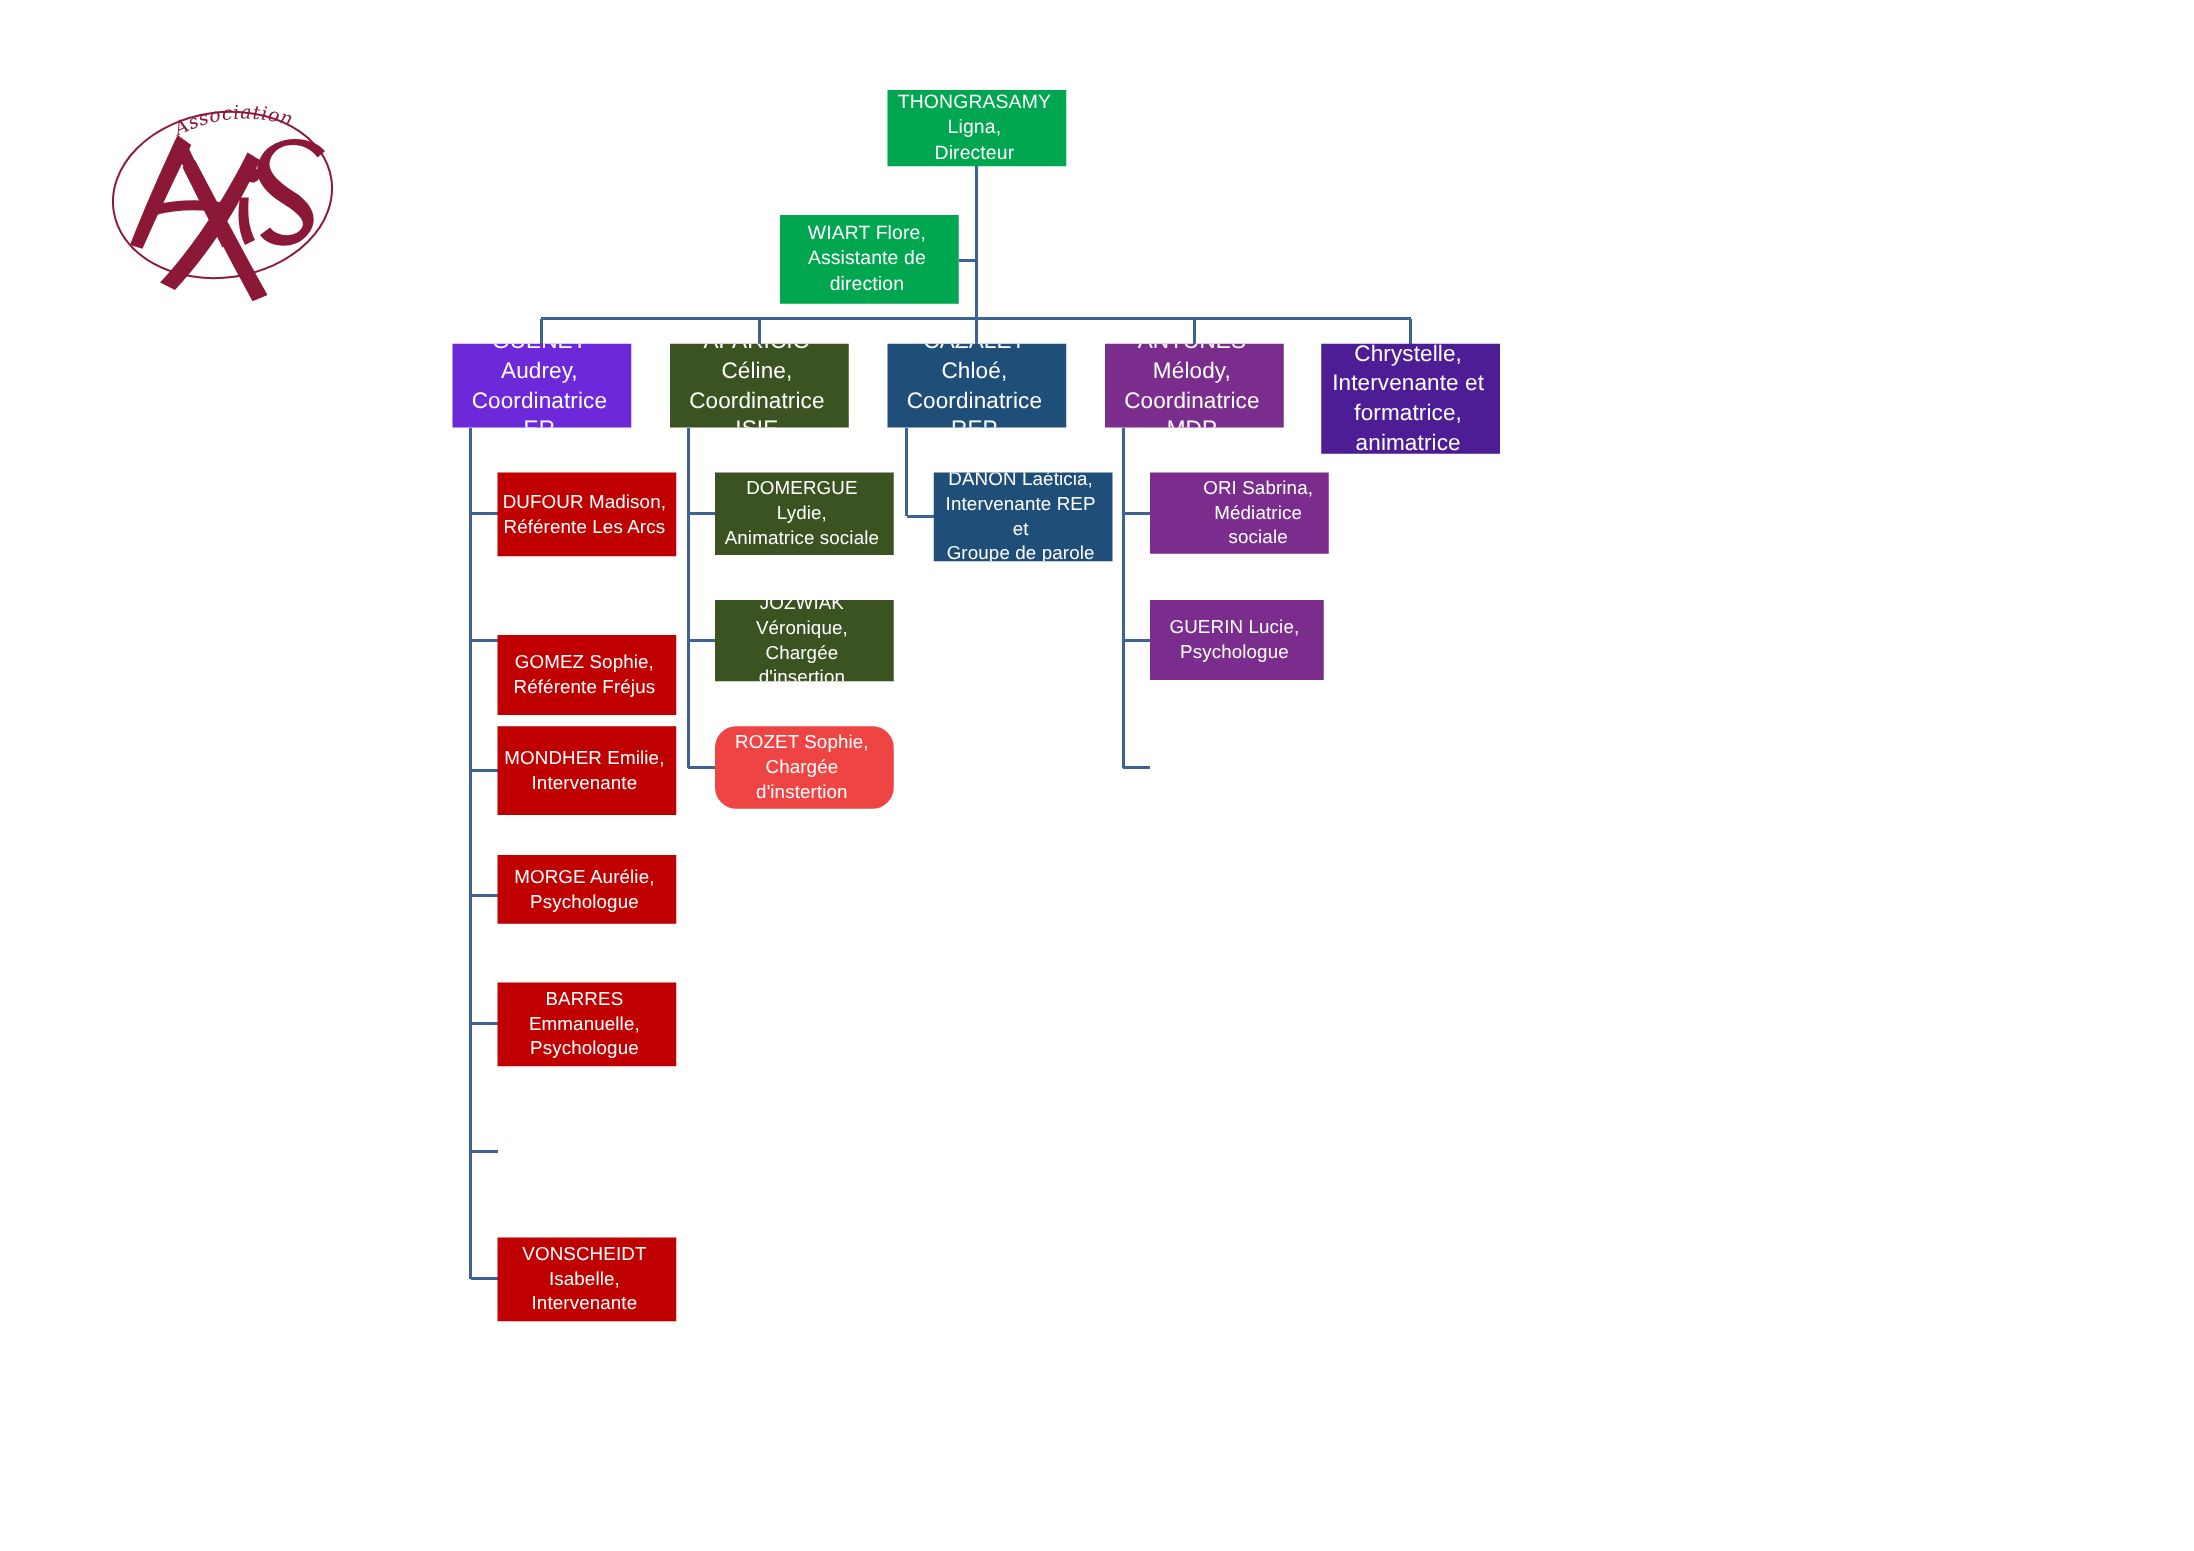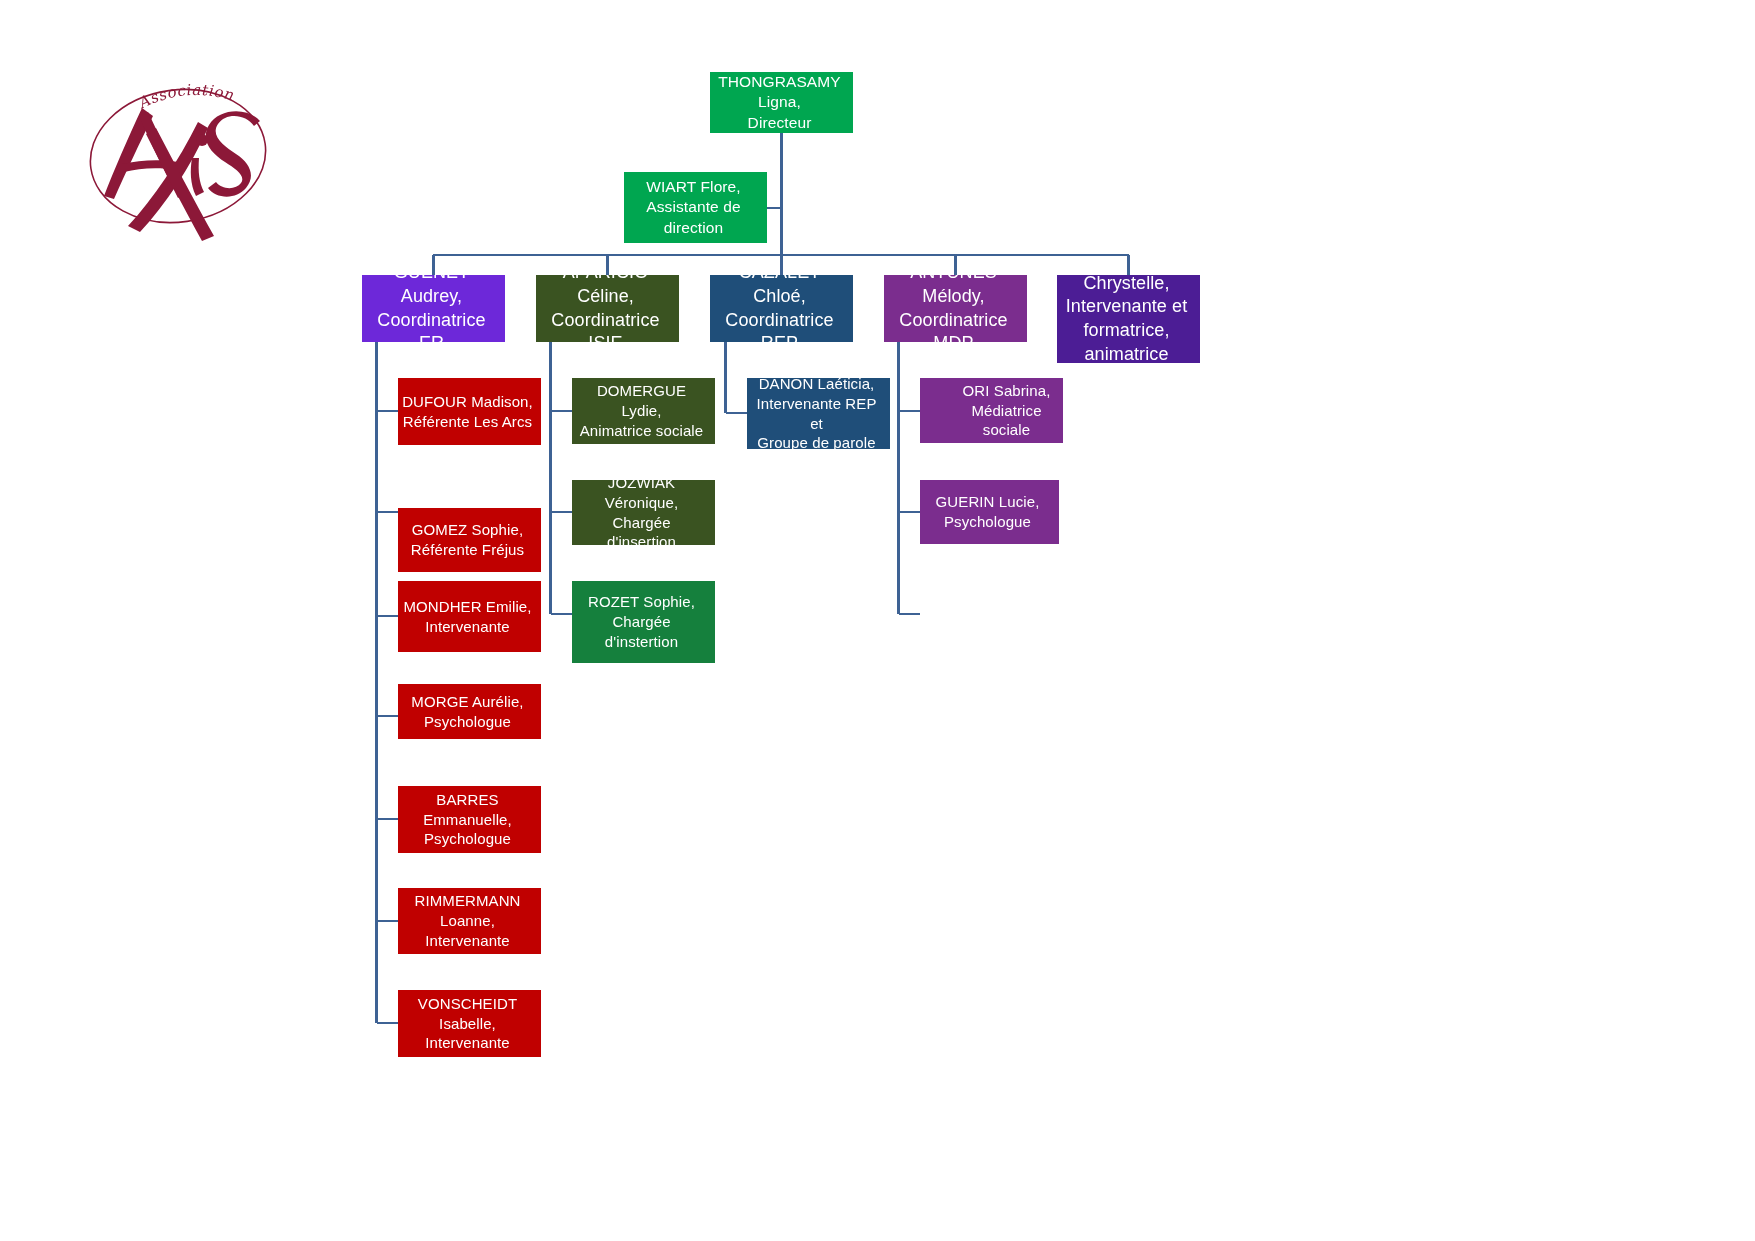--- a/index.html
+++ b/index.html
@@ -162,42 +162,38 @@
 Intervenante</span>
   </div>
   <div class="node-box lvl-leaf" style="left:398px; top:684px; width:143px; height:55px; background:#C00000;">
     <span class="node-label">MORGE Aurélie,
 Psychologue</span>
   </div>
   <div class="node-box lvl-leaf" style="left:398px; top:786px; width:143px; height:67px; background:#C00000;justify-content:flex-end;">
     <span class="node-label">BARRES Emmanuelle,
 Psychologue</span>
   </div>
-  <div class="node-box lvl-leaf" style="left:398px; top:888px; width:143px; height:66px; background:#C00000;">
-    <span class="node-label">RIMMERMANN
-Loanne, Intervenante</span>
-  </div>
   <div class="node-box lvl-leaf" style="left:398px; top:990px; width:143px; height:67px; background:#C00000;">
     <span class="node-label">VONSCHEIDT Isabelle,
 Intervenante</span>
   </div>
 
   <div class="node-box lvl-coord" style="left:536px; top:275px; width:143px; height:67px; background:#3A5321;">
     <span class="node-label">APARICIO Céline,
 Coordinatrice ISIE</span>
   </div>
   <div class="node-box lvl-leaf" style="left:572px; top:378px; width:143px; height:66px; background:#3A5321;">
     <span class="node-label">DOMERGUE Lydie,
 Animatrice sociale</span>
   </div>
   <div class="node-box lvl-leaf" style="left:572px; top:480px; width:143px; height:65px; background:#3A5321;">
     <span class="node-label">JOZWIAK Véronique,
 Chargée d'insertion</span>
   </div>
-  <div class="node-box lvl-leaf" style="left:572px; top:581px; width:143px; height:82px; background:#15803d;">
+  <div class="node-box lvl-leaf" style="left:572px; top:581px; width:143px; height:66px; background:#ef4444;border-radius:17px;">
     <span class="node-label">ROZET Sophie,
 Chargée d'instertion</span>
   </div>
 
   <div class="node-box lvl-coord" style="left:710px; top:275px; width:143px; height:67px; background:#1F4E79;">
     <span class="node-label">CAZALET Chloé,
 Coordinatrice REP</span>
   </div>
   <div class="node-box lvl-leaf" style="left:747px; top:378px; width:143px; height:71px; background:#1F4E79;">
     <span class="node-label">DANON Laéticia,

